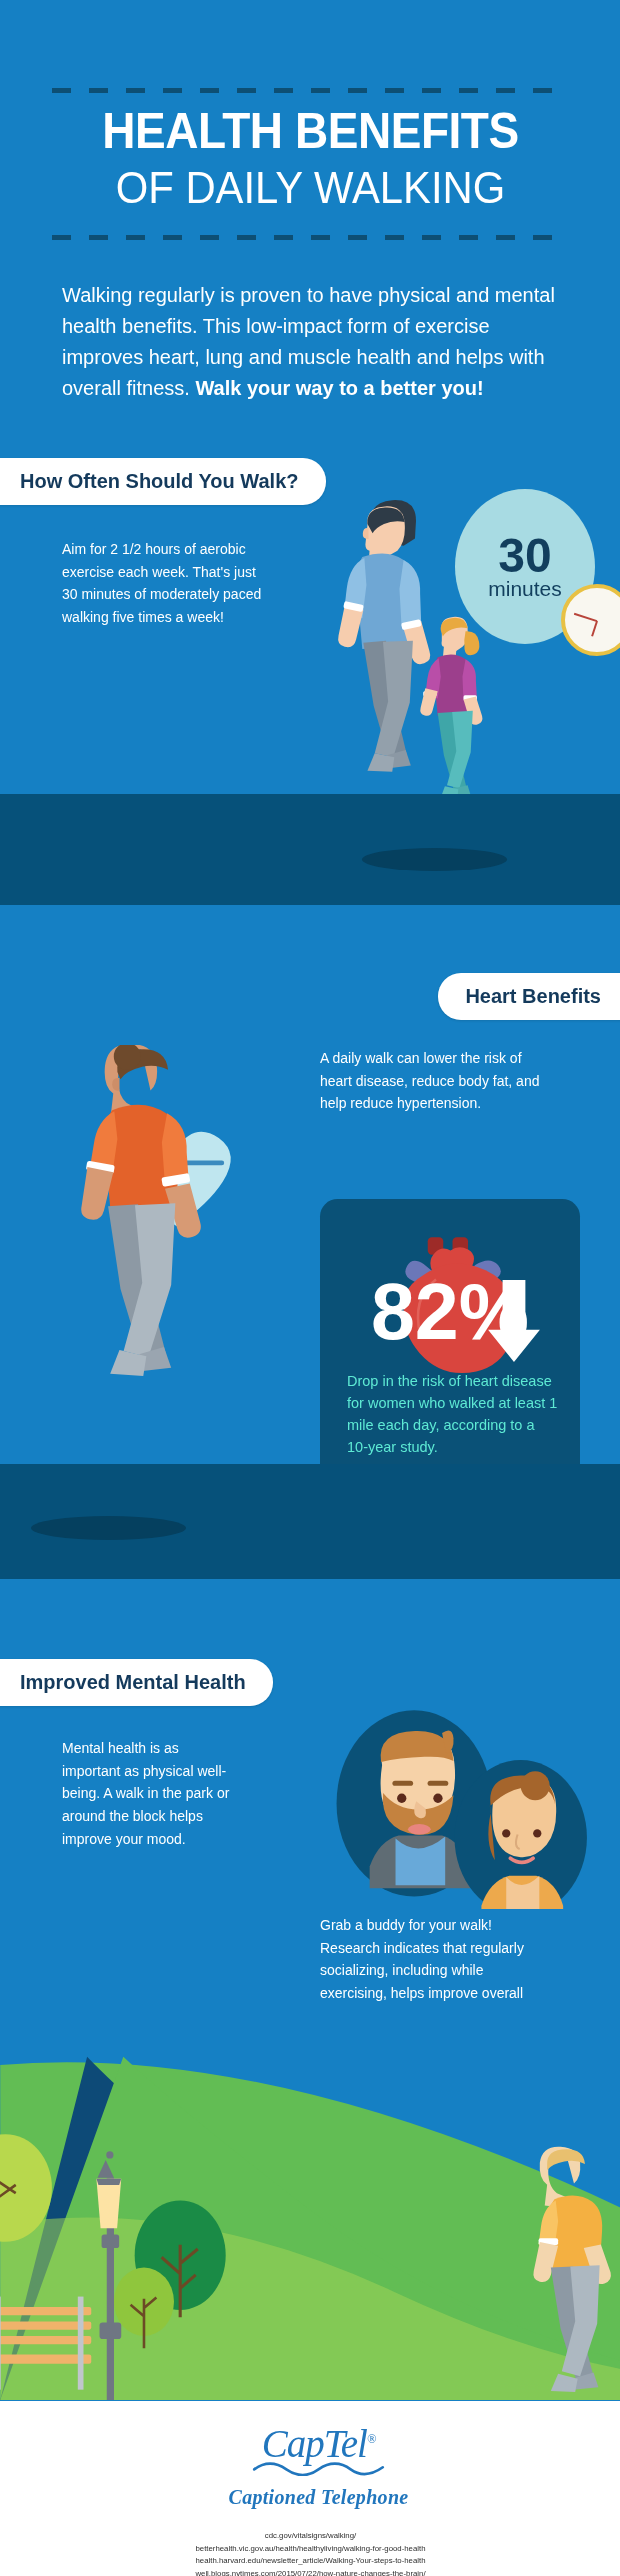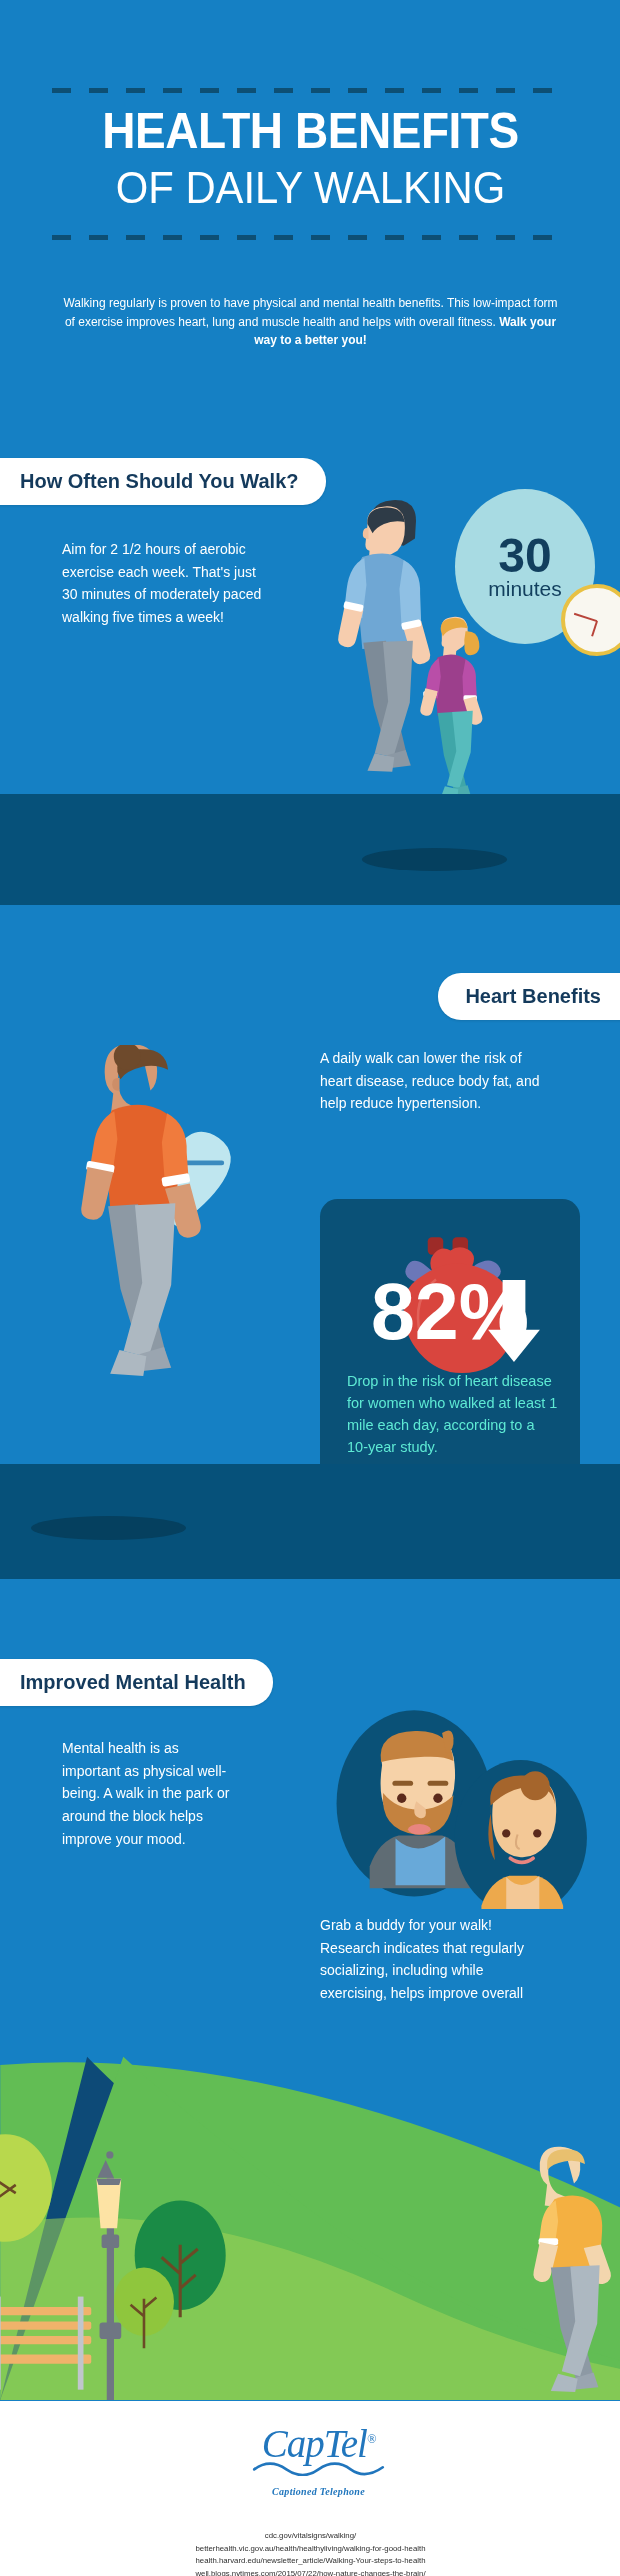--- a/index.html
+++ b/index.html
@@ -25,22 +25,22 @@
     letter-spacing:-0.5px; font-family:"Liberation Sans Narrow","Liberation Sans",sans-serif;
     transform:scaleX(0.92); transform-origin:center top;
   }
   .title-2 {
     position:absolute; left:0; right:0; top:167px; text-align:center;
     color:#ffffff; font-size:44px; line-height:0.95; font-weight:normal;
     letter-spacing:0px; font-family:"Liberation Sans Narrow","Liberation Sans",sans-serif;
     transform:scaleX(0.95); transform-origin:center top;
   }
   .intro {
-    position:absolute; left:62px; width:497px; top:294px; text-align:center;
-    color:#ffffff; font-size:12px; line-height:1.55; font-weight:500;
+    position:absolute; left:62px; width:497px; top:280px; text-align:left;
+    color:#ffffff; font-size:20px; line-height:1.55; font-weight:500;
     font-family:"Liberation Sans Narrow","Liberation Sans",sans-serif;
   }
   .intro .bold { font-weight:bold; }
 
   
   .pill {
     position:absolute; background:#ffffff; height:47px;
     display:flex; align-items:center; color:#143a5c;
     font-size:20px; font-weight:bold;
     font-family:"Liberation Sans Narrow","Liberation Sans",sans-serif;
@@ -96,21 +96,21 @@
   
   .park { position:absolute; left:0; top:2007px; width:621px; height:393px; overflow:hidden; background:#1580c4; }
 
   
   .footer { position:absolute; left:0; top:2401px; width:621px; height:175px; background:#ffffff; }
   .logo-wrap { position:absolute; left:0; right:8px; top:23px; text-align:center;margin-left:24px; }
   .logo-main { font-family:"Liberation Serif", serif; font-style:italic; font-size:39px;
     color:#2176bd; font-weight:normal; letter-spacing:-1px; line-height:1; }
   .logo-reg { font-size:12.4px; vertical-align:super; }
   .logo-sub { font-family:"Liberation Serif", serif; font-style:italic; font-weight:bold;
-    font-size:10px; color:#2176bd; margin-top:10.3px; letter-spacing:0.3px; }
+    font-size:20px; color:#2176bd; margin-top:10.3px; letter-spacing:0.3px; }
   .sources { position:absolute; left:0; right:0; top:129px; text-align:center;
     color:#2e2e2e; font-size:7.8px; line-height:1.62;
     font-family:"Liberation Sans Narrow","Liberation Sans",sans-serif; }
 </style>
 </head>
 <body>
 
 <div class="page">
 
   <div class="header">

